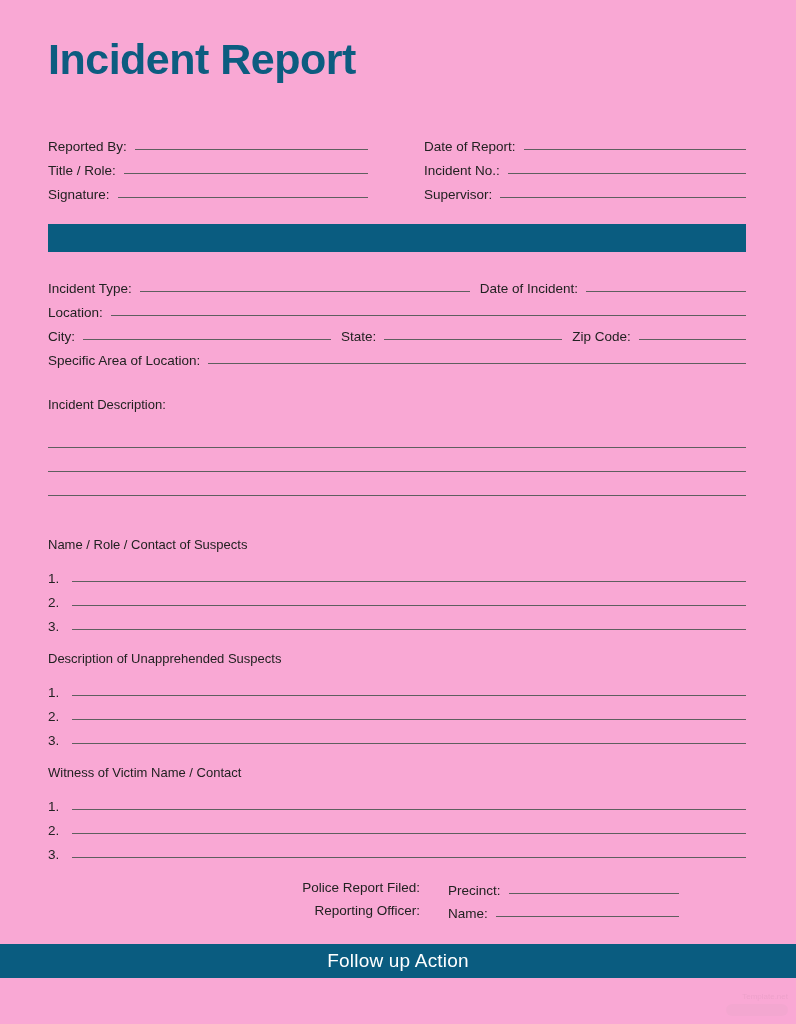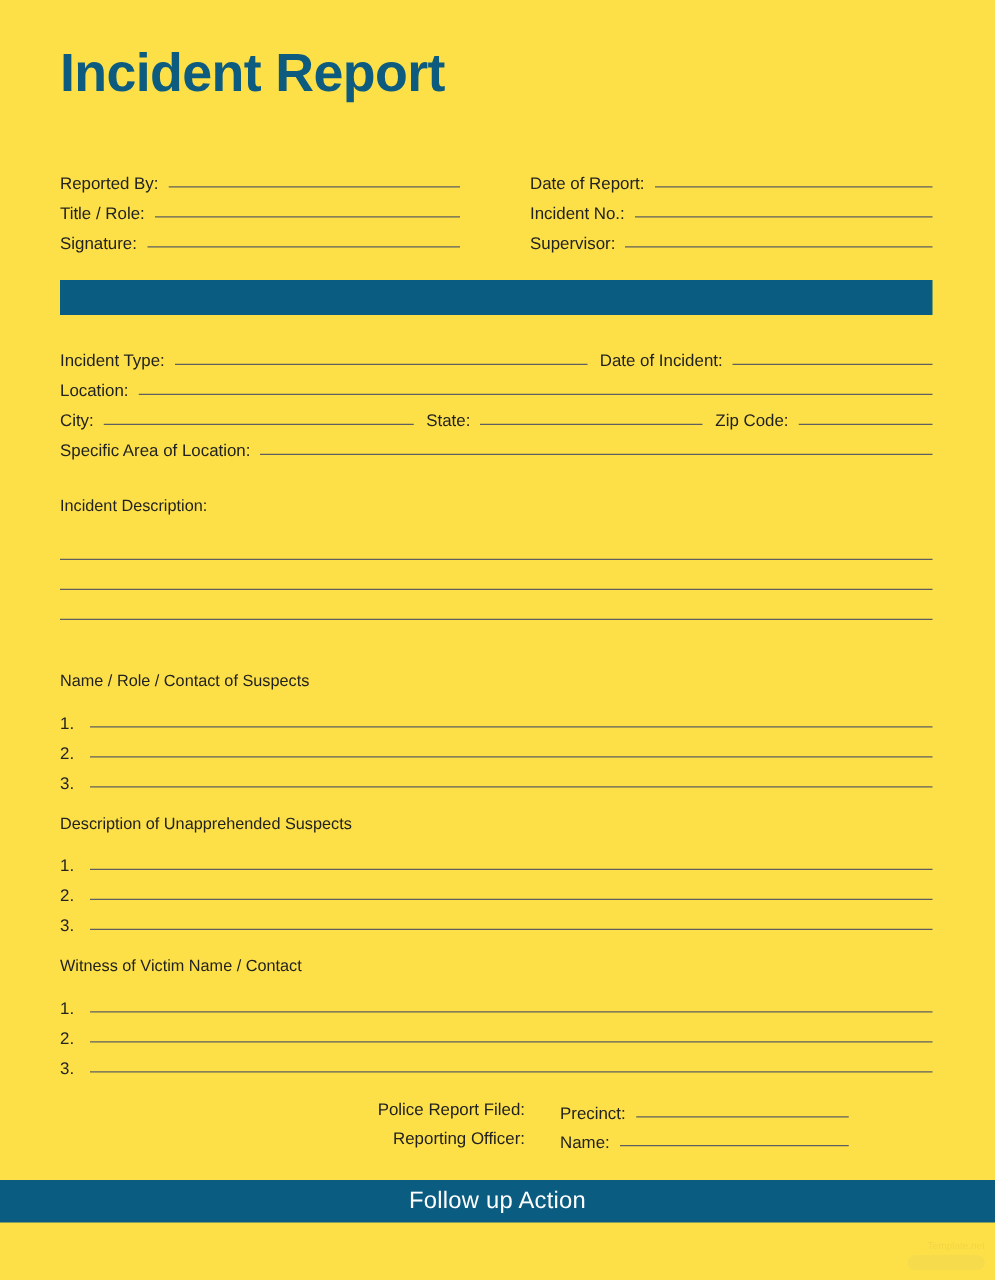--- a/index.html
+++ b/index.html
@@ -14,21 +14,21 @@
     font-family: "Liberation Sans", sans-serif;
     color: #222222;
     overflow: hidden;
   }
 
   .page {
     position: absolute;
     left: 0; top: 0;
     width: 796px;
     height: 1024px;
-    background: #fde047;
+    background: #f9a8d4;
   }
 
   
   .title {
     position: absolute;
     left: 48px;
     top: 38px;
     font-size: 43px;
     font-weight: bold;
     color: #0d5c80;

